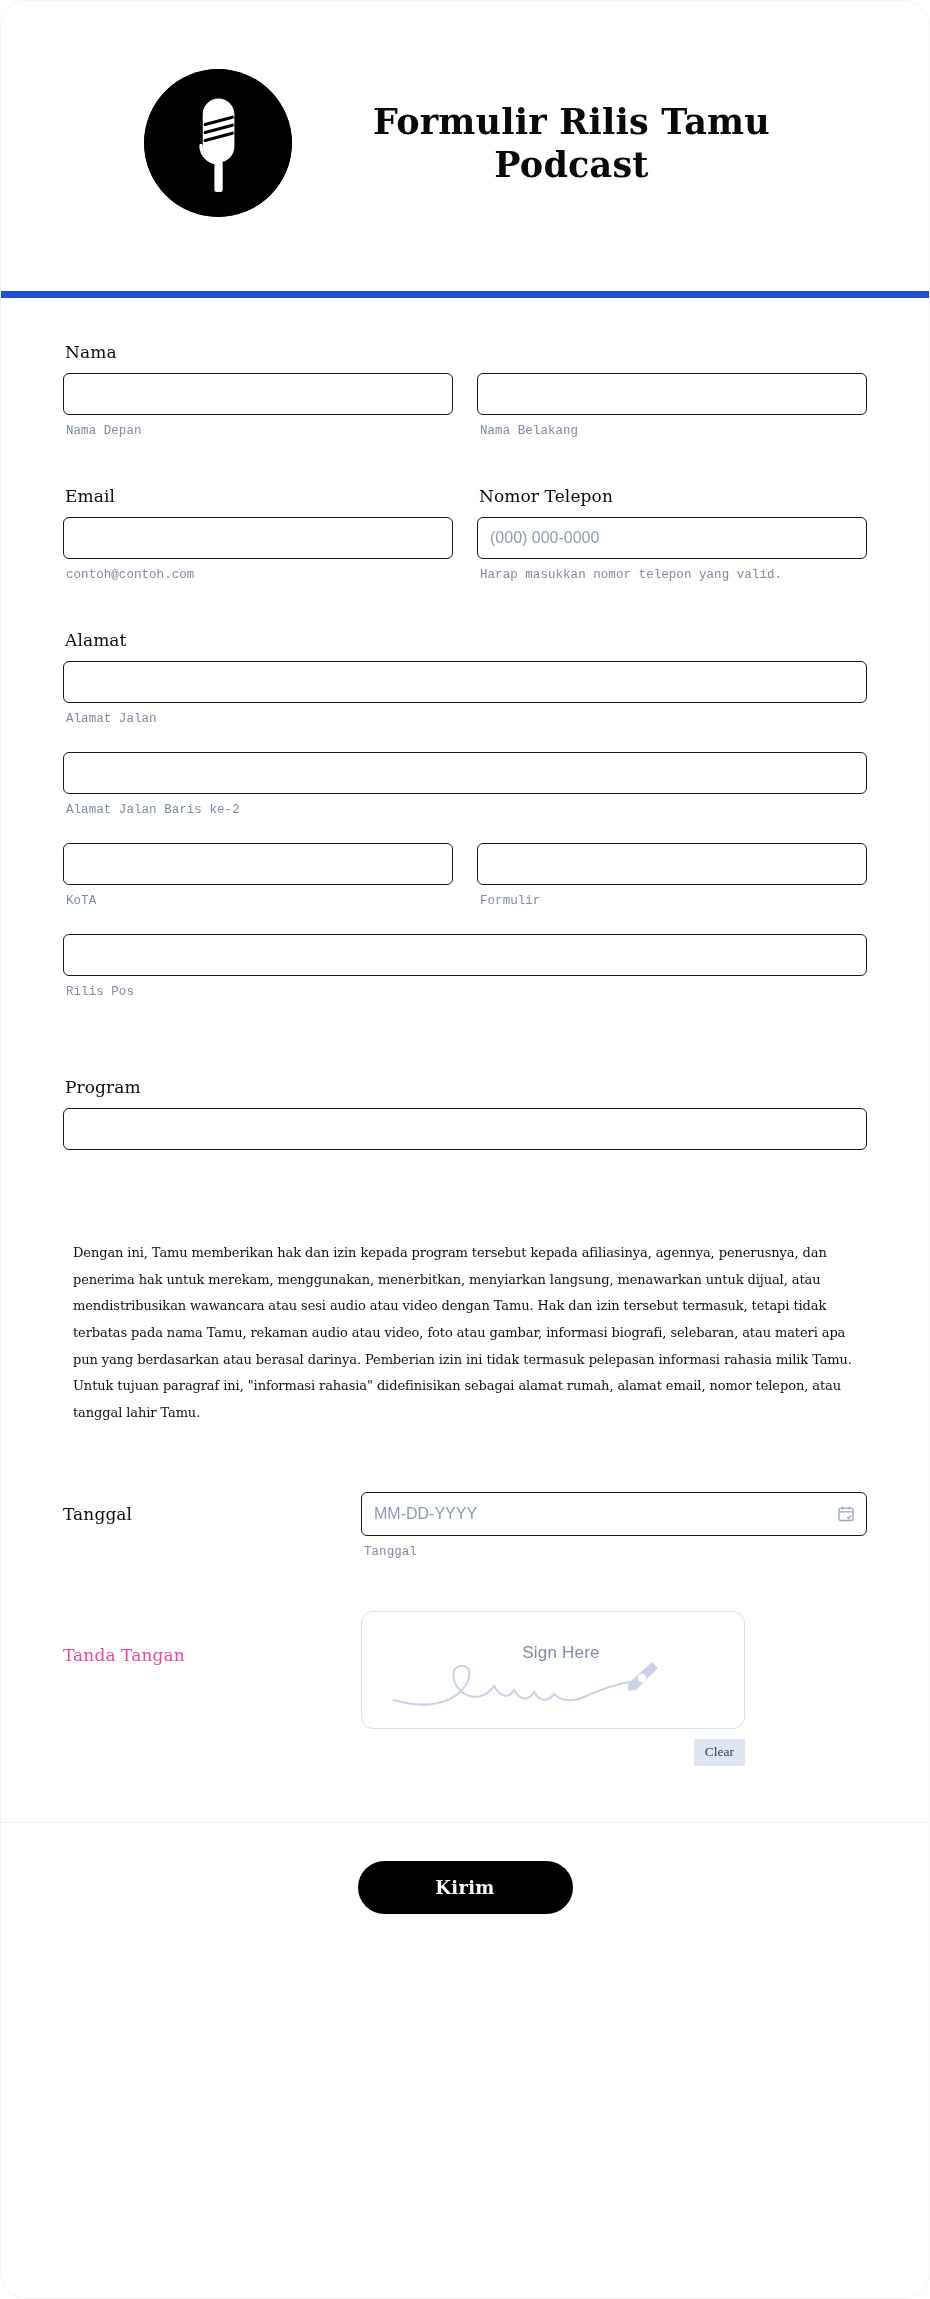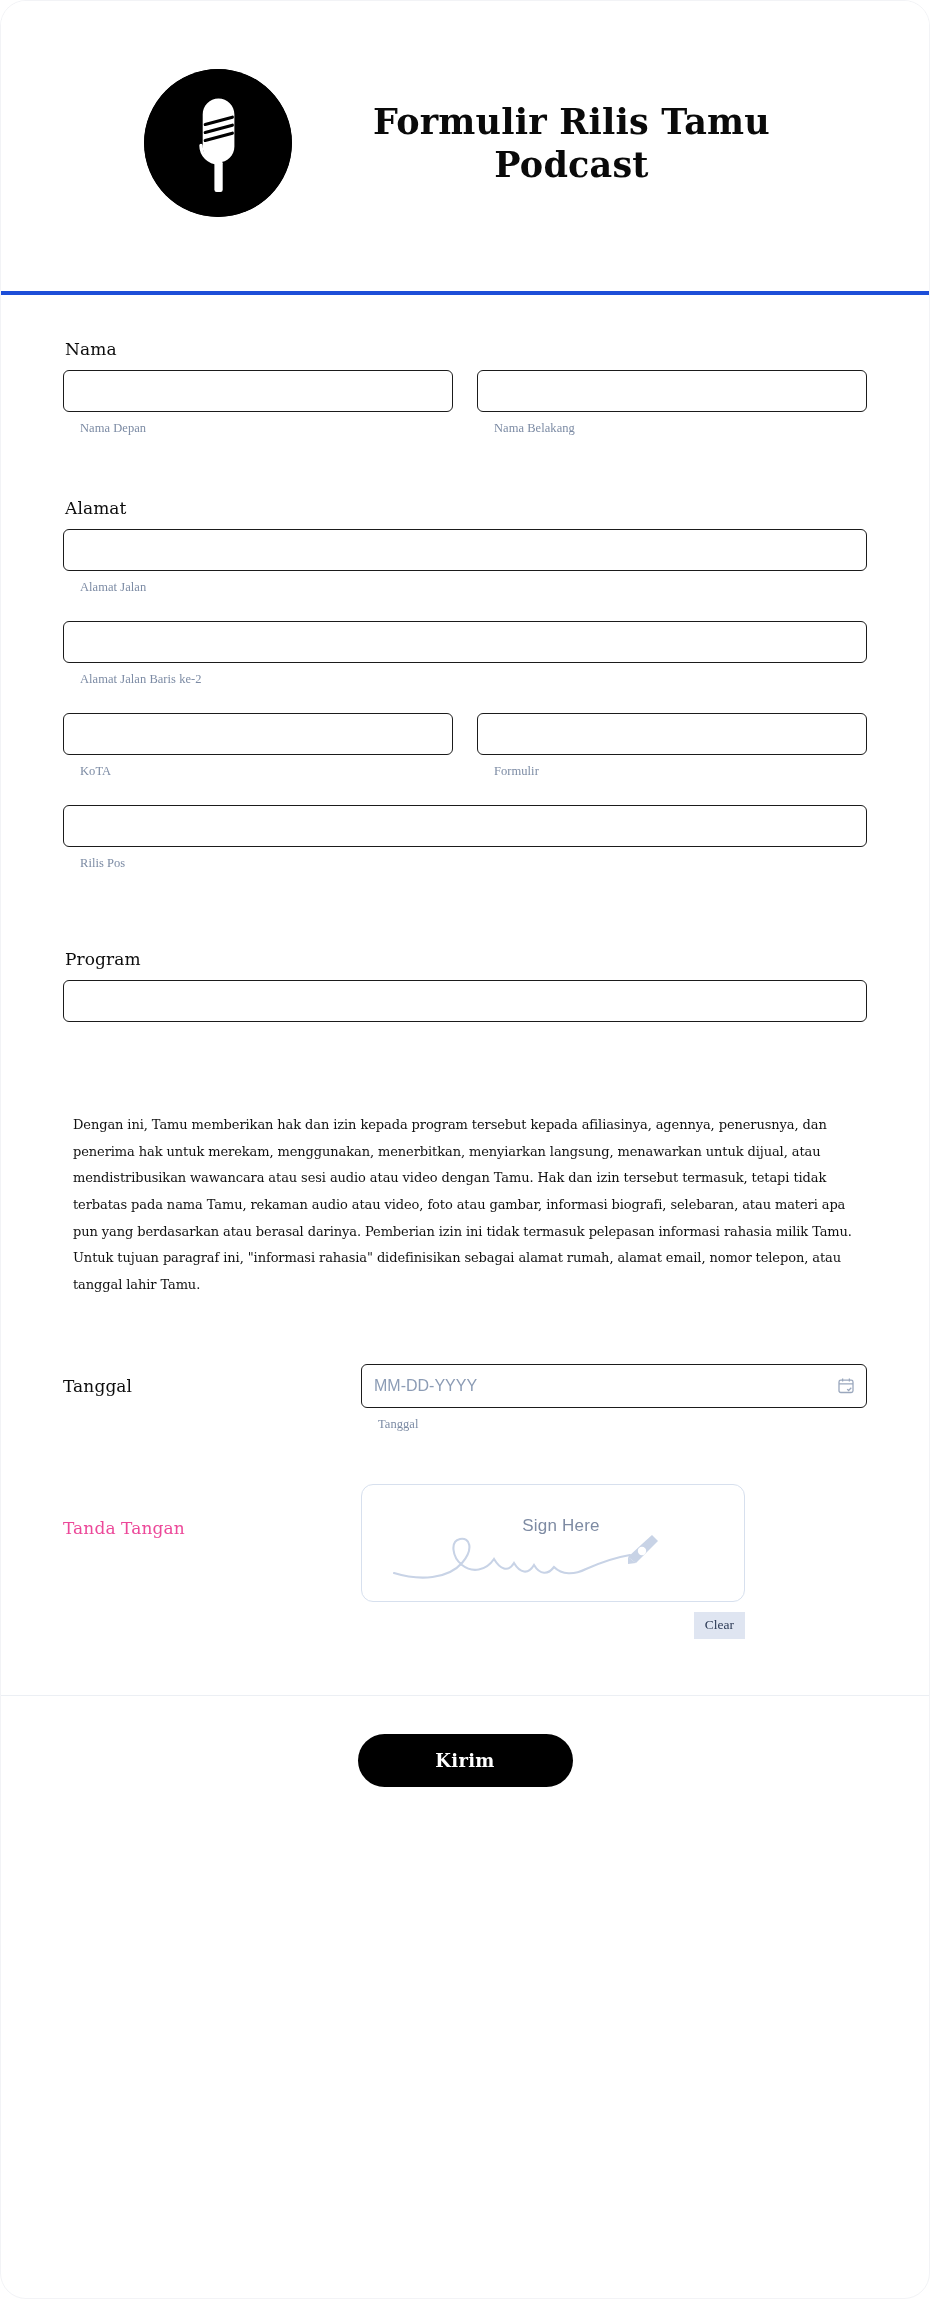--- a/index.html
+++ b/index.html
@@ -34,21 +34,21 @@
     overflow: hidden;
   }
 
   
   .form-header {
     display: flex;
     align-items: center;
     justify-content: center;
     gap: 65px;
     padding: 68px 40px 74px 40px;
-    border-bottom: 4px solid #1d4ed8;
+    border-bottom: 7px solid #1d4ed8;
     background: #ffffff;
   }
 
   .logo-wrap {
     flex: 0 0 auto;
     width: 148px;
     height: 148px;
     display: flex;
     align-items: center;
     justify-content: center;
@@ -111,24 +111,24 @@
   }
   .text-input::placeholder {
     color: #8c9cb5;
     opacity: 1;
     font-family: "Liberation Sans", sans-serif;
     font-size: 16px;
   }
 
   .sub-label {
     display: block;
-    font-family: Liberation Serif, serif;
+    font-family: Liberation Mono, monospace;
     font-size: 12.5px;
     color: #7c8ba4;
-    margin: 9px 0 0 17px;
+    margin: 9px 0 0 3px;
     letter-spacing: 0.05px;
   }
 
   .spacer-sm { height: 14px; }
   .spacer-md { height: 26px; }
   .spacer-lg { height: 44px; }
 
   
   .legal-text {
     font-family: "DejaVu Serif", "Liberation Serif", serif;
@@ -288,20 +288,34 @@
           </div>
           <div class="col">
             <input class="text-input" type="text" placeholder="" style="">
             <span class="sub-label">Nama Belakang</span>
           </div>
         </div>
       </div>
 
       <div class="spacer-sm"></div>
 
+      <div class="field-block">
+        <div class="row">
+          <div class="col">
+            <label class="field-label">Email</label>
+            <input class="text-input" type="email" placeholder="" style="">
+            <span class="sub-label">contoh@contoh.com</span>
+          </div>
+          <div class="col">
+            <label class="field-label">Nomor Telepon</label>
+            <input class="text-input" type="tel" placeholder="(000) 000-0000" style="">
+            <span class="sub-label">Harap masukkan nomor telepon yang valid.</span>
+          </div>
+        </div>
+      </div>
 
       <div class="spacer-sm"></div>
 
       <div class="field-block">
         <label class="field-label">Alamat</label>
 
         <input class="text-input" type="text" placeholder="" style="">
         <span class="sub-label">Alamat Jalan</span>
 
         <div class="spacer-md"></div>

